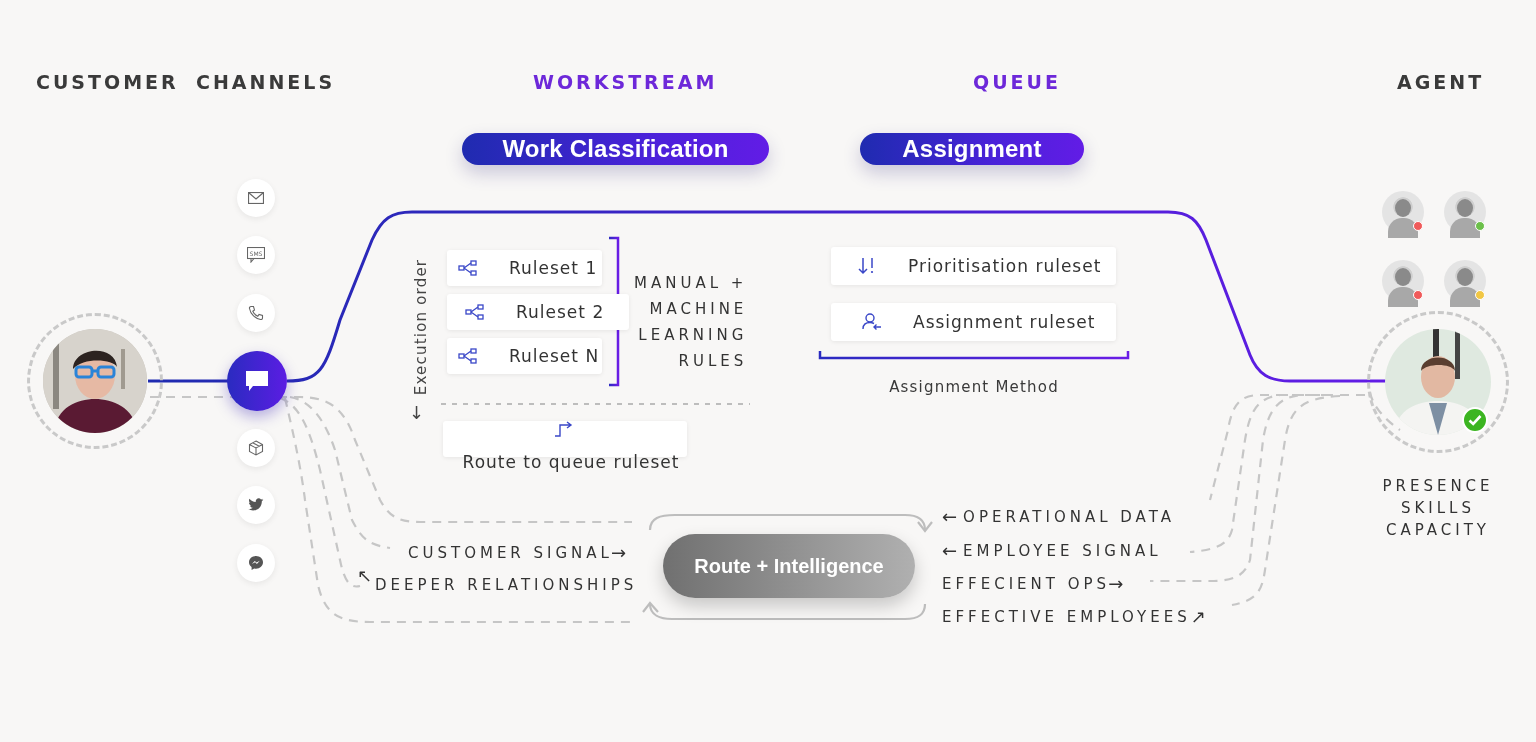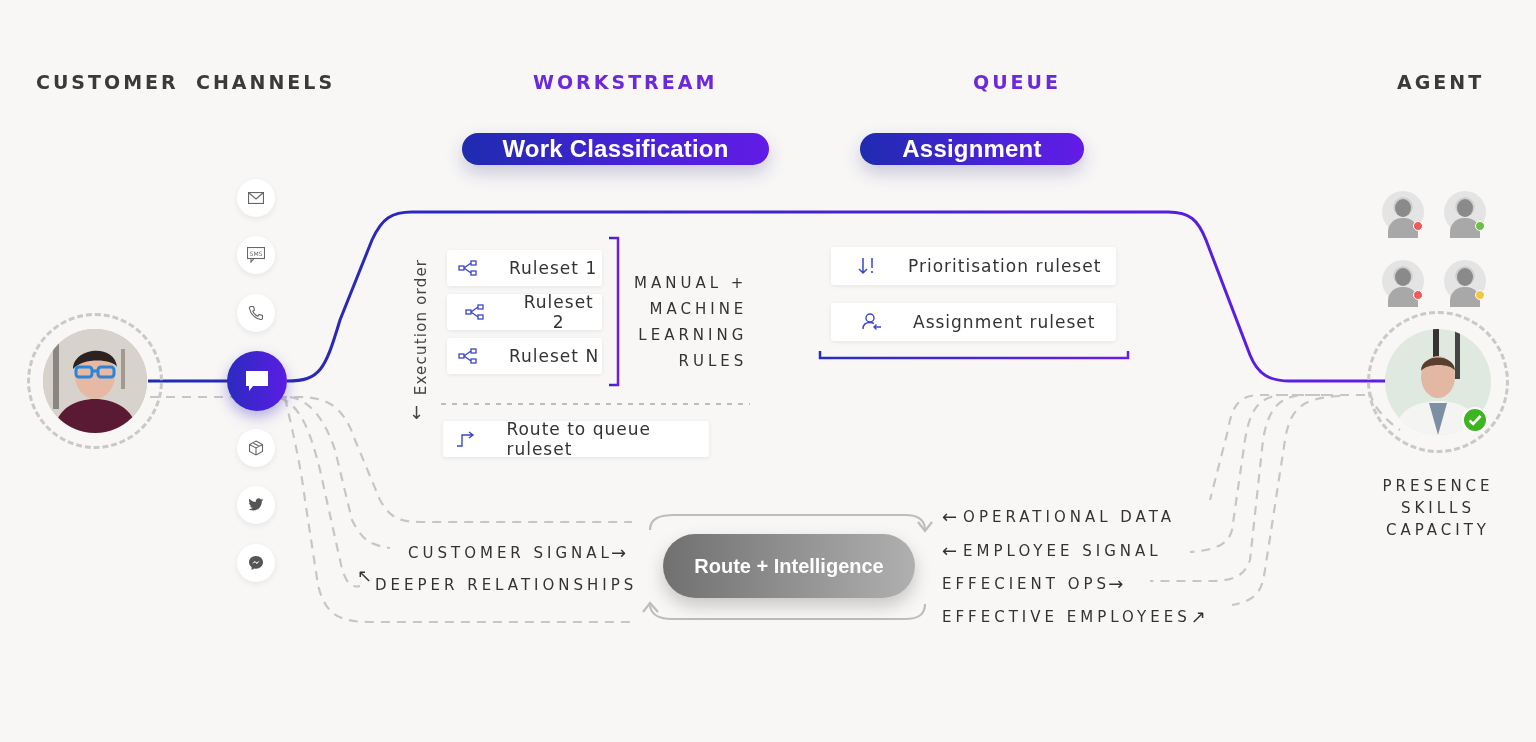--- a/index.html
+++ b/index.html
@@ -160,21 +160,21 @@
   <span class="ic">
       <svg width="20" height="16" viewBox="0 0 20 16">
         <rect x="1" y="6" width="5" height="4" fill="none" stroke="#3a47c8" stroke-width="1.3"></rect>
         <rect x="13" y="1" width="5" height="4" fill="none" stroke="#3a47c8" stroke-width="1.3"></rect>
         <rect x="13" y="11" width="5" height="4" fill="none" stroke="#3a47c8" stroke-width="1.3"></rect>
         <path d="M6 8 L13 3 M6 8 L13 13" stroke="#3a47c8" stroke-width="1.3"></path>
       </svg>
     </span>
   <span>Ruleset 1</span>
 </div>
-<div class="card" style="left:447px; top:294px; width:155px; height:36px; padding-left:16px;text-align:center;">
+<div class="card" style="left:447px; top:294px; width:182px; height:36px; padding-left:16px;">
   <span class="ic">
       <svg width="20" height="16" viewBox="0 0 20 16">
         <rect x="1" y="6" width="5" height="4" fill="none" stroke="#3a47c8" stroke-width="1.3"></rect>
         <rect x="13" y="1" width="5" height="4" fill="none" stroke="#3a47c8" stroke-width="1.3"></rect>
         <rect x="13" y="11" width="5" height="4" fill="none" stroke="#3a47c8" stroke-width="1.3"></rect>
         <path d="M6 8 L13 3 M6 8 L13 13" stroke="#3a47c8" stroke-width="1.3"></path>
       </svg>
     </span>
   <span>Ruleset 2</span>
 </div>
@@ -190,21 +190,21 @@
   <span>Ruleset N</span>
 </div>
 
 <div class="abs spaced" style="left:634px; top:270px; line-height:26px;text-align:right;">
   <div>MANUAL +</div>
   <div>MACHINE</div>
   <div>LEARNING</div>
   <div>RULES</div>
 </div>
 
-<div class="card" style="left:443px; top:421px; width:266px; height:36px; padding-left:12px;">
+<div class="card" style="left:443px; top:421px; width:244px; height:36px; padding-left:12px;flex-direction:column;">
   <span class="ic">
       <svg width="20" height="16" viewBox="0 0 20 16">
         <path d="M1 15 H6 V4 H17 M13 1 L17 4 L13 7" fill="none" stroke="#3a47c8" stroke-width="1.4"></path>
       </svg>
     </span>
   <span>Route to queue ruleset</span>
 </div>
 
 <div class="card" style="left:831px; top:247px; width:285px; height:38px; padding-left:24px;">
   <span class="ic">
@@ -221,20 +221,21 @@
       <svg width="20" height="20" viewBox="0 0 20 20">
         <circle cx="8" cy="6" r="4" fill="none" stroke="#3a47c8" stroke-width="1.4"></circle>
         <path d="M1 17 C 1 12, 4 10.5, 8 10.5 C 10 10.5, 11 11, 12 11.5" fill="none" stroke="#3a47c8" stroke-width="1.4"></path>
         <path d="M19 15 H12 M14.5 12.5 L12 15 L14.5 17.5" fill="none" stroke="#3a47c8" stroke-width="1.4"></path>
       </svg>
     </span>
   <span>Assignment ruleset</span>
 </div>
 
 <div class="abs label-small" style="left:820px; top:375px; width:308px; text-align:center; line-height:24px;">
+  <div>Assignment Method</div>
 </div>
 
 <div class="data-pill">Route + Intelligence</div>
 
 <div class="abs spaced" style="left:408px; top:542px; display:flex; align-items:center;">
   <span>CUSTOMER SIGNAL</span>
   <span style="letter-spacing:0; font-size:18px; margin-left:-2px;">→</span>
 </div>
 <div class="abs spaced" style="left:357px; top:565px; font-size:18px; letter-spacing:0;">↖</div>
 <div class="abs spaced" style="left:375px; top:576px;">DEEPER RELATIONSHIPS</div>

